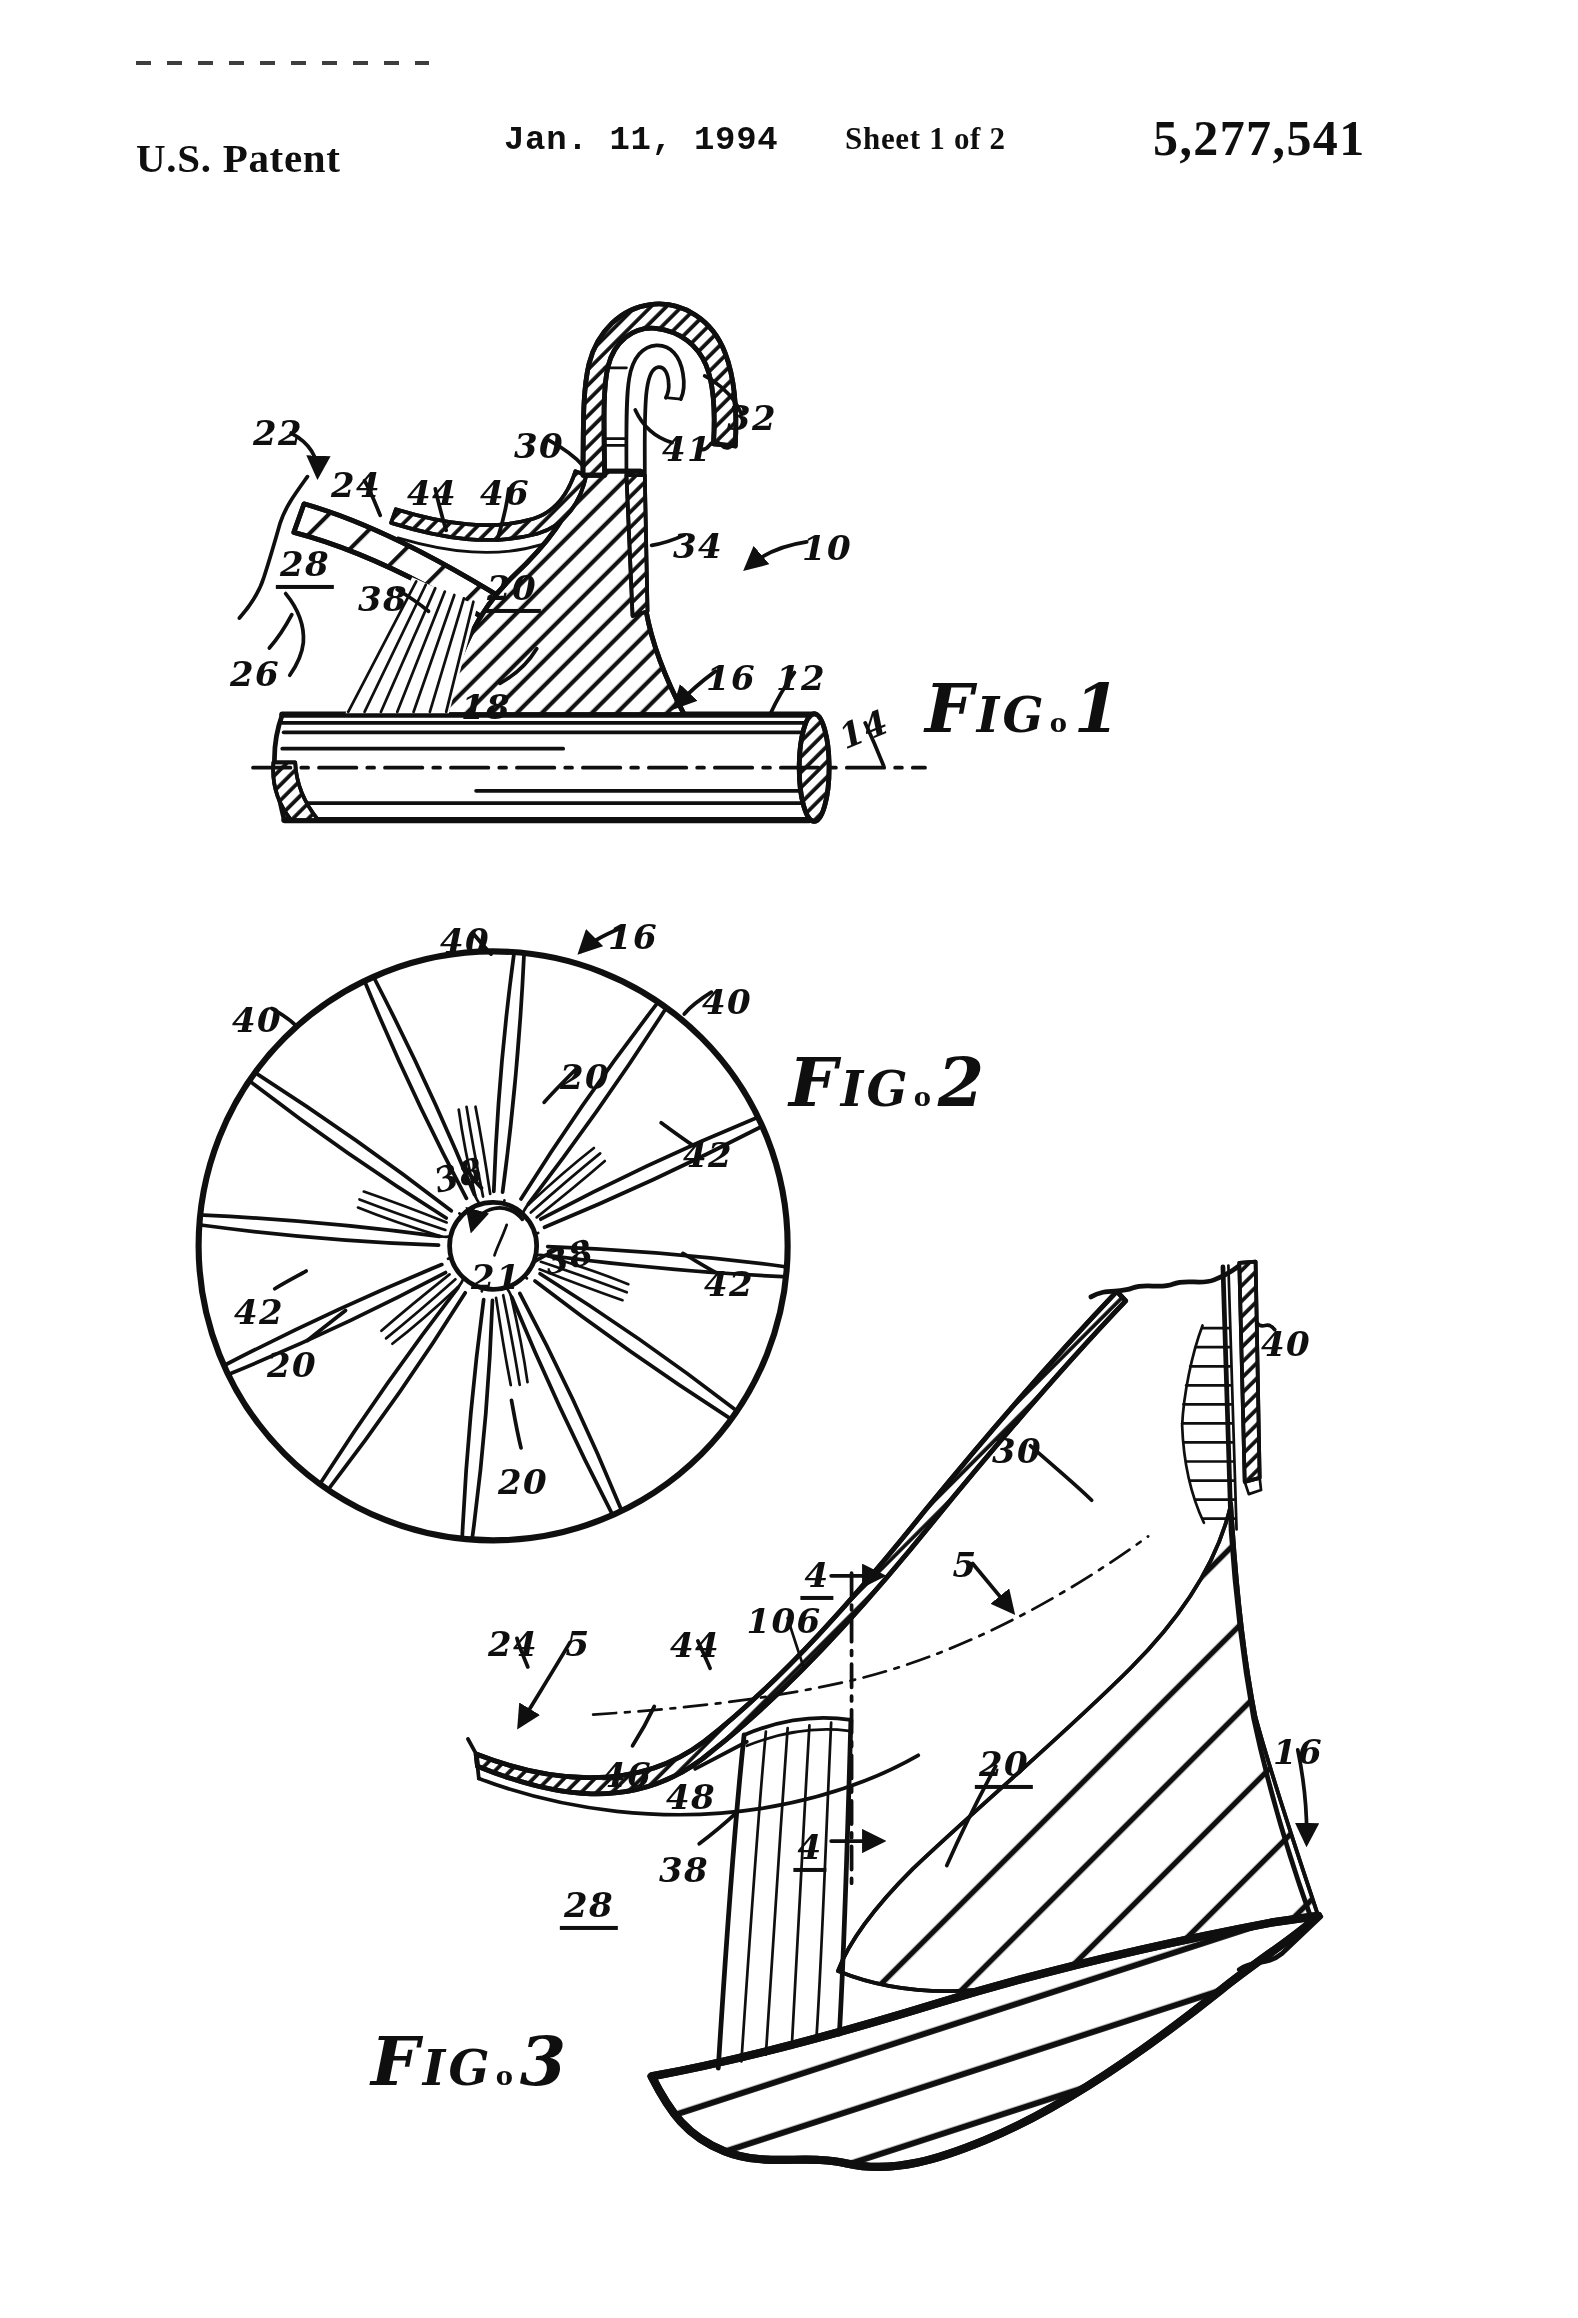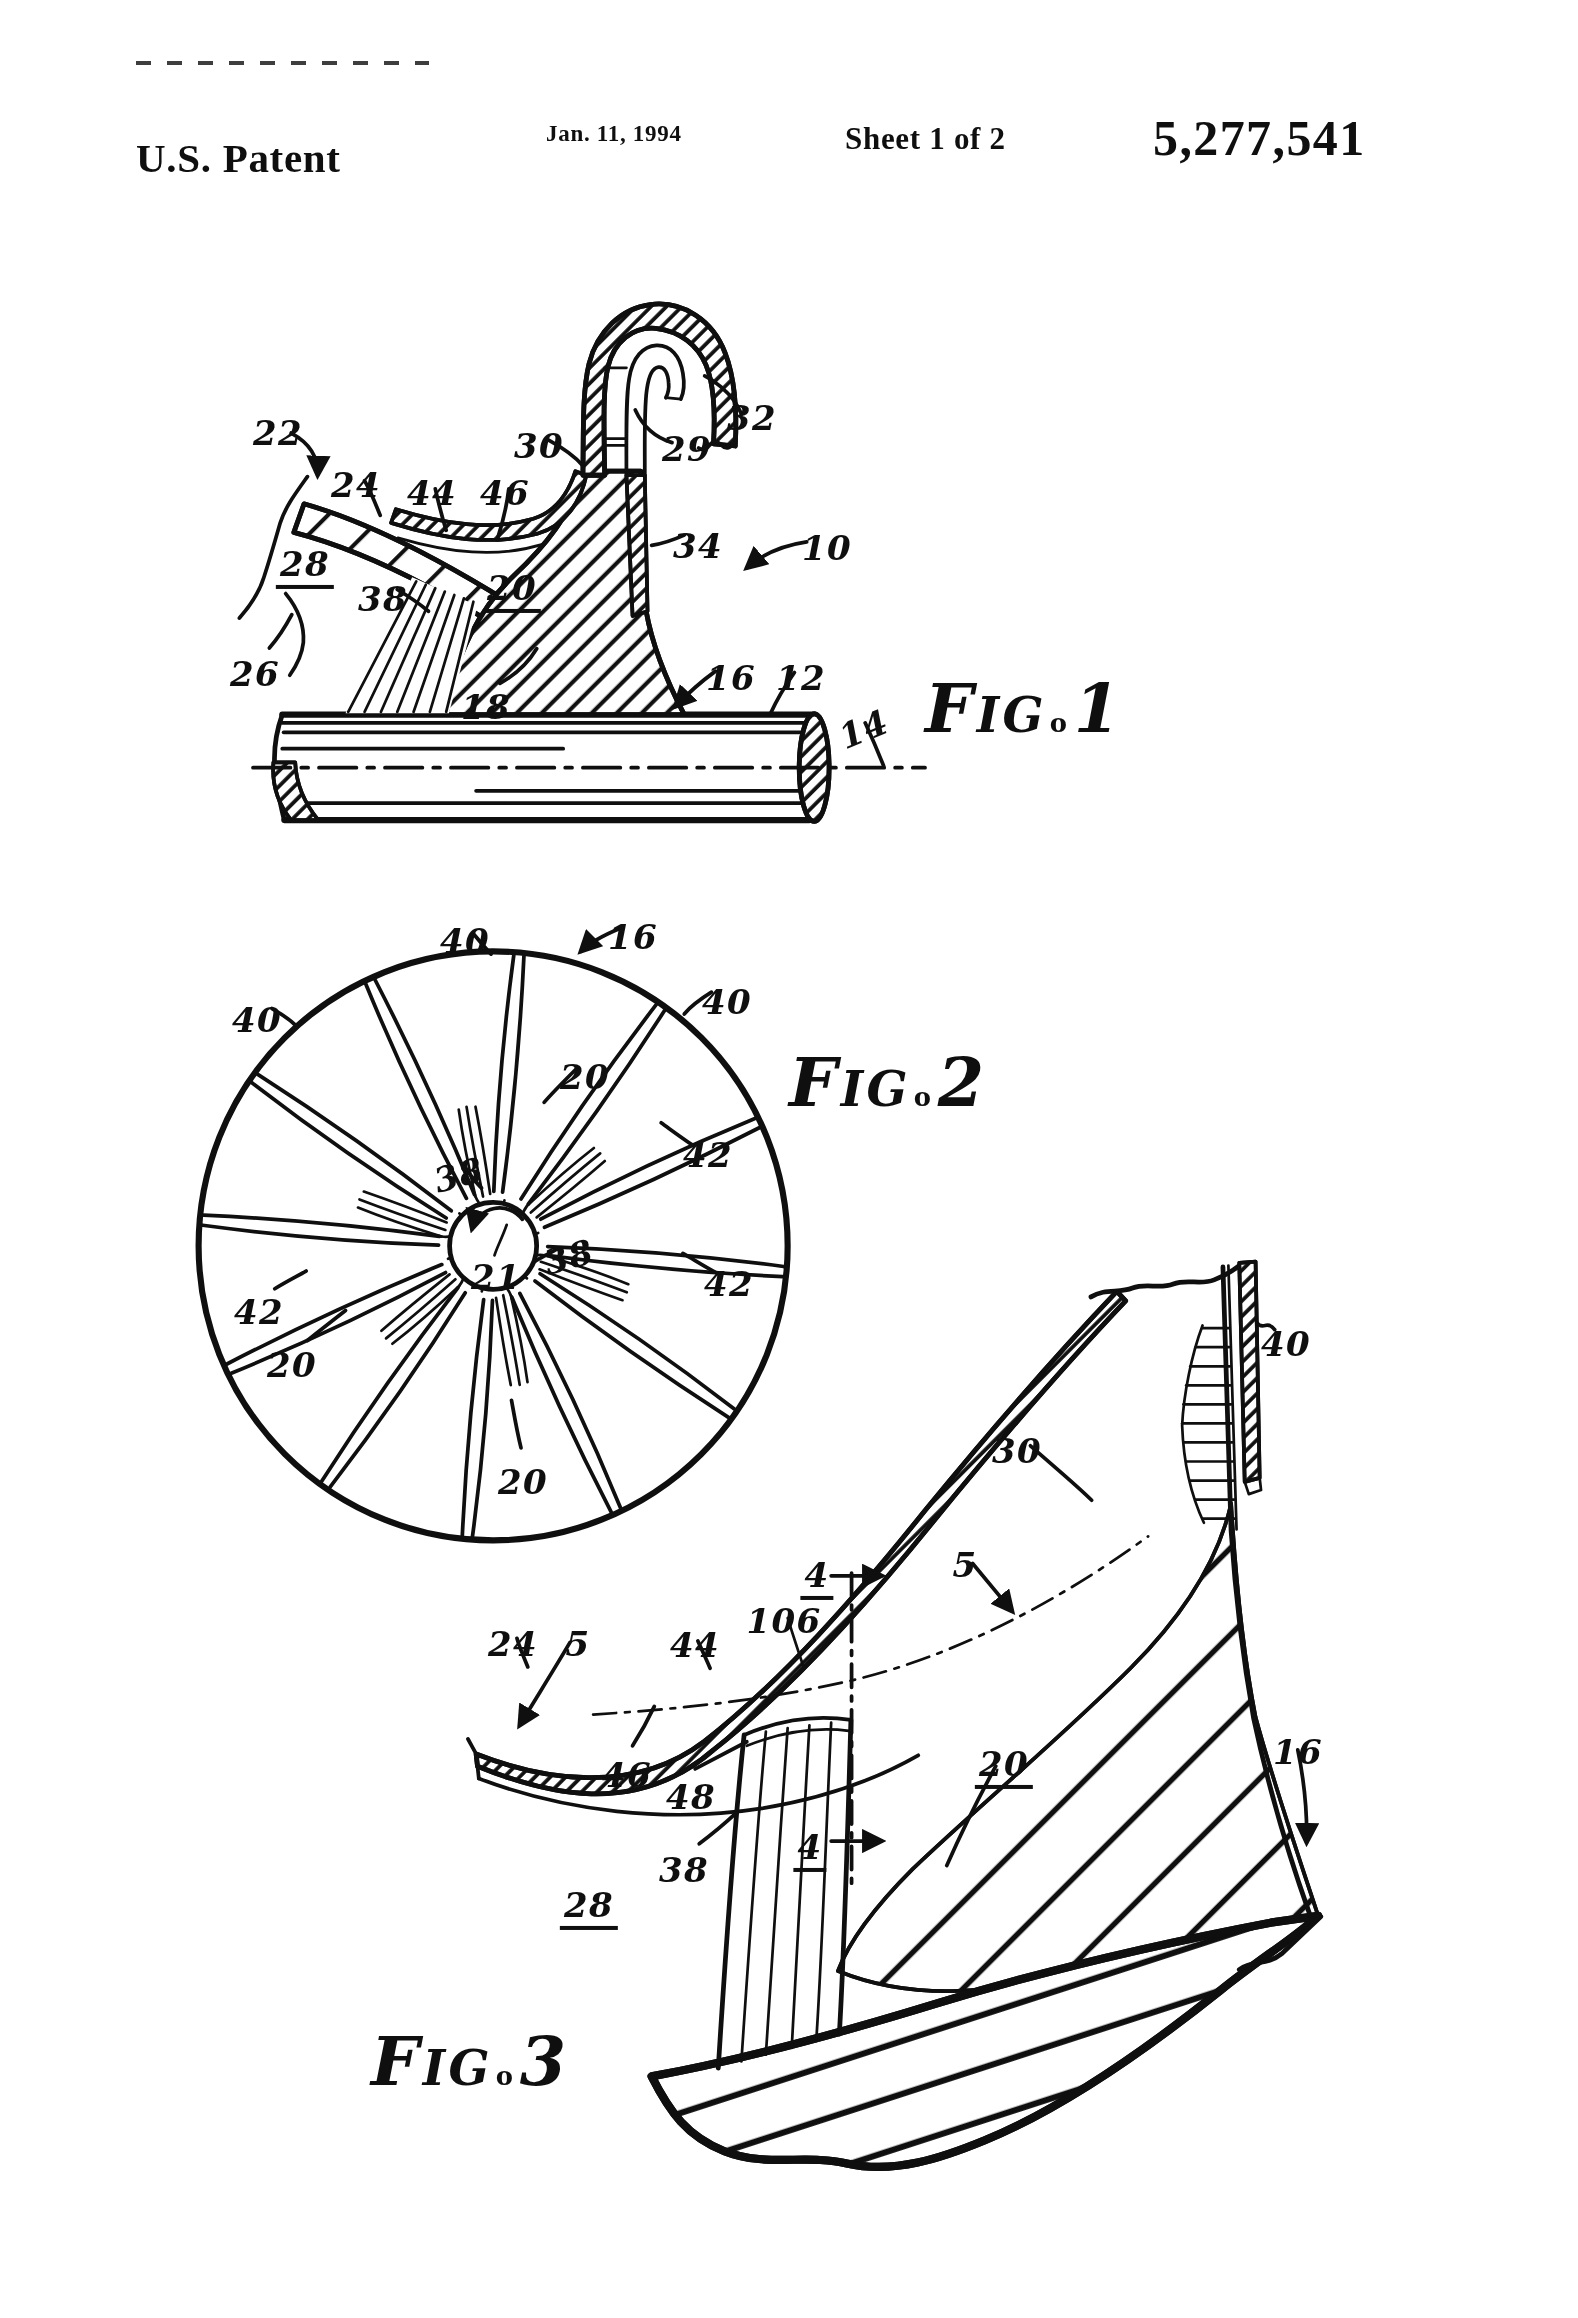--- a/index.html
+++ b/index.html
@@ -1,21 +1,21 @@
 <!DOCTYPE html>
 <html style="font-size:11px"><head>
 <meta charset="utf-8">
 <style>
   html,body{margin:0;padding:0;background:#fff;}
   .page{position:relative;width:1578px;height:2319px;background:#fff;overflow:hidden;
         font-family:"Liberation Serif",serif;color:#0f0f0f;}
   
   .hdr{position:absolute;font-weight:700;white-space:nowrap;letter-spacing:0.7px;}
   .hdr.title{left:136px;top:113px;font-size:41px;margin-top:21px;}
-  .hdr.date{left:546px;top:121px;font-size:23px;}
+  .hdr.date{left:504px;top:121px;font-size:34px;font-family:Liberation Mono, monospace;}
   .hdr.sheet{left:845px;top:121px;font-size:31px;}
   .hdr.number{left:1153px;top:109px;font-size:50px;letter-spacing:1.4px;}
   .scan-dashes{position:absolute;left:136px;top:61px;width:293px;height:4.1px;
       background:repeating-linear-gradient(90deg,#1c1c1c 0 15px,transparent 15px 31px);opacity:.85;}
   
   .art{position:absolute;left:0;top:0;width:1578px;height:2319px;}
   svg *{stroke:#0f0f0f;fill:none;stroke-linecap:round;stroke-linejoin:round;}
   .w4{stroke-width:4px}.w5{stroke-width:5.5px}.w6{stroke-width:7px}.w8{stroke-width:9px}.w12{stroke-width:12px}
   .ns{stroke:none}
   .f-white{fill:#ffffff}
@@ -278,21 +278,21 @@
     </g>
   </svg>
 
   <div class="labels">
     <div>
         <span class="ref" style="left: 278px; top: 416px; transform: translate(-50%, -50%) rotate(0deg);">22</span>
         <span class="ref" style="left: 356px; top: 468px; transform: translate(-50%, -50%) rotate(0deg);">24</span>
         <span class="ref" style="left: 432px; top: 476px; transform: translate(-50%, -50%) rotate(0deg);">44</span>
         <span class="ref" style="left: 505px; top: 476px; transform: translate(-50%, -50%) rotate(0deg);">46</span>
         <span class="ref" style="left: 539px; top: 429px; transform: translate(-50%, -50%) rotate(0deg);">30</span>
-        <span class="ref" style="left: 687px; top: 432px; transform: translate(-50%, -50%) rotate(0deg);">29</span>
+        <span class="ref" style="left: 687px; top: 432px; transform: translate(-50%, -50%) rotate(0deg);">41</span>
         <span class="ref" style="left: 752px; top: 401px; transform: translate(-50%, -50%) rotate(0deg);">32</span>
         <span class="ref" style="left: 698px; top: 529px; transform: translate(-50%, -50%) rotate(0deg);">34</span>
         <span class="ref" style="left: 827px; top: 531px; transform: translate(-50%, -50%) rotate(0deg);">10</span>
         <span class="ref u" style="left: 305px; top: 551px; transform: translate(-50%, -50%) rotate(0deg);">28</span>
         <span class="ref" style="left: 383px; top: 582px; transform: translate(-50%, -50%) rotate(0deg);">38</span>
         <span class="ref u" style="left: 512px; top: 575px; transform: translate(-50%, -50%) rotate(0deg);">20</span>
         <span class="ref" style="left: 255px; top: 657px; transform: translate(-50%, -50%) rotate(0deg);">26</span>
         <span class="ref" style="left: 486px; top: 690px; transform: translate(-50%, -50%) rotate(0deg);">18</span>
         <span class="ref" style="left: 731px; top: 661px; transform: translate(-50%, -50%) rotate(0deg);">16</span>
         <span class="ref" style="left: 801px; top: 661px; transform: translate(-50%, -50%) rotate(0deg);">12</span>

